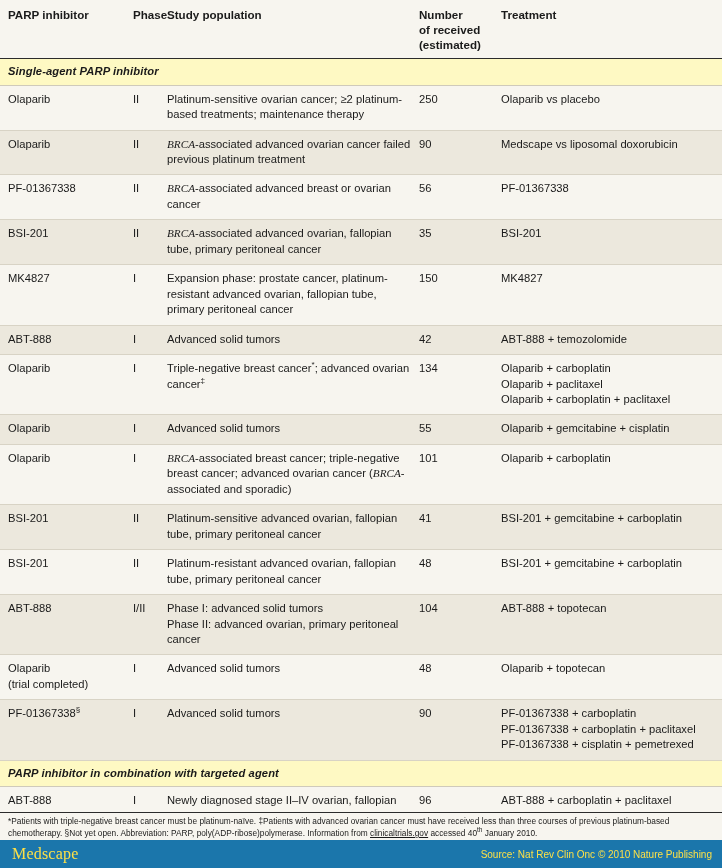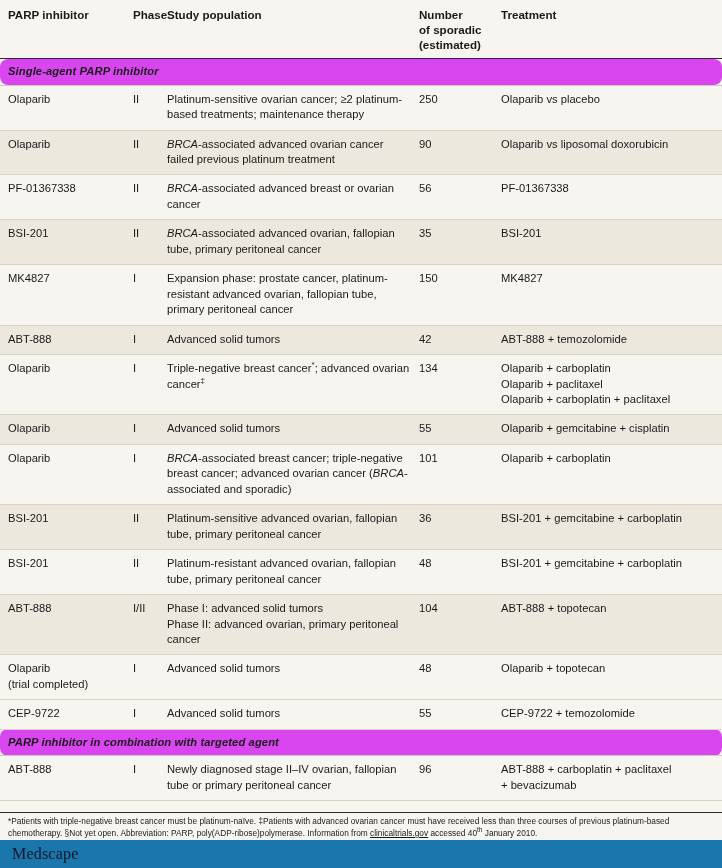--- a/index.html
+++ b/index.html
@@ -35,41 +35,40 @@
     font-weight: bold;
     font-size: 11.6px;
     padding: 7px 6px 6px 0;
     line-height: 1.30;
     background: #f7f5ef;
     border-bottom: 1.6px solid #2b2b2b;
   }
   thead th.first { padding-left: 8px; }
 
   tr.section td {
-    background: #d946ef;
+    background: #fef9c3;
     font-style: italic;
     font-weight: bold;
     font-size: 11.2px;
     padding: 5px 8px 5px 8px;
     border-bottom: 1px solid #cfcabb;
     letter-spacing: 0.1px;
-    border-radius: 8px;
   }
 
   tbody td {
     vertical-align: top;
     padding: 6px 6px 7px 0;
     line-height: 1.38;
     border-bottom: 1px solid #d8d3c5;
   }
   tbody td.first { padding-left: 8px; }
   tr.shade td { background: #ece8dd; }
   tr.plain td { background: #f7f5ef; }
 
-  .it { font-style: italic; }
+  .it { font-style: italic; font-family: Liberation Serif, serif; }
   sup { font-size: 0.72em; vertical-align: super; line-height: 0; }
 
   .foot {
     position: absolute;
     left: 0; right: 0;
     top: 812px;
     padding: 3px 8px 0 8px;
     font-size: 8.3px;
     line-height: 1.42;
     color: #1a1a1a;
@@ -77,21 +76,21 @@
     border-top: 1.4px solid #2b2b2b;
   }
   .foot .lnk { text-decoration: underline; }
   .foot sup { font-size: 0.78em; }
 
   .bar {
     position: absolute;
     left: 0; top: 840px;
     width: 722px; height: 28px;
     background: #1b76ab;
-    color: #0f172a;
+    color: #fde047;
     display: flex;
     align-items: center;
     justify-content: space-between;
     padding: 0 10px 0 12px;
   }
   .brand {
     font-family: "Liberation Serif", serif;
     font-size: 16px;
     letter-spacing: 0.2px;
   }
@@ -110,21 +109,21 @@
         <col class="c-num">
         <col class="c-trt">
     </colgroup>
     <thead>
       <tr>
         <th class="first">PARP inhibitor</th>
         <th>Phase</th>
         <th>Study population</th>
         <th>
           <span>Number</span><br>
-          <span>of sporadic</span><br>
+          <span>of received</span><br>
           <span>(estimated)</span>
         </th>
         <th>Treatment</th>
       </tr>
     </thead>
     <tbody id="tbody">
         <tr class="section">
           <td colspan="5">Single-agent PARP inhibitor</td>
         </tr>
         <tr class="plain">
@@ -132,21 +131,21 @@
           <td>II</td>
           <td>Platinum-sensitive ovarian cancer; ≥2 platinum-based treatments; maintenance therapy</td>
           <td>250</td>
           <td>Olaparib vs placebo</td>
         </tr>
         <tr class="shade">
           <td class="first">Olaparib</td>
           <td>II</td>
           <td><span class="it">BRCA</span>-associated advanced ovarian cancer failed previous platinum treatment</td>
           <td>90</td>
-          <td>Olaparib vs liposomal doxorubicin</td>
+          <td>Medscape vs liposomal doxorubicin</td>
         </tr>
         <tr class="plain">
           <td class="first">PF-01367338</td>
           <td>II</td>
           <td><span class="it">BRCA</span>-associated advanced breast or ovarian cancer</td>
           <td>56</td>
           <td>PF-01367338</td>
         </tr>
         <tr class="shade">
           <td class="first">BSI-201</td>
@@ -187,21 +186,21 @@
           <td class="first">Olaparib</td>
           <td>I</td>
           <td><span class="it">BRCA</span>-associated breast cancer; triple-negative breast cancer; advanced ovarian cancer (<span class="it">BRCA</span>-associated and sporadic)</td>
           <td>101</td>
           <td>Olaparib + carboplatin</td>
         </tr>
         <tr class="shade">
           <td class="first">BSI-201</td>
           <td>II</td>
           <td>Platinum-sensitive advanced ovarian, fallopian tube, primary peritoneal cancer</td>
-          <td>36</td>
+          <td>41</td>
           <td>BSI-201 + gemcitabine + carboplatin</td>
         </tr>
         <tr class="plain">
           <td class="first">BSI-201</td>
           <td>II</td>
           <td>Platinum-resistant advanced ovarian, fallopian tube, primary peritoneal cancer</td>
           <td>48</td>
           <td>BSI-201 + gemcitabine + carboplatin</td>
         </tr>
         <tr class="shade">
@@ -211,41 +210,42 @@
           <td>104</td>
           <td>ABT-888 + topotecan</td>
         </tr>
         <tr class="plain">
           <td class="first">Olaparib<br>(trial completed)</td>
           <td>I</td>
           <td>Advanced solid tumors</td>
           <td>48</td>
           <td>Olaparib + topotecan</td>
         </tr>
-        <tr class="plain">
-          <td class="first">CEP-9722</td>
-          <td>I</td>
-          <td>Advanced solid tumors</td>
-          <td>55</td>
-          <td>CEP-9722 + temozolomide</td>
+        <tr class="shade">
+          <td class="first">PF-01367338<sup>§</sup></td>
+          <td>I</td>
+          <td>Advanced solid tumors</td>
+          <td>90</td>
+          <td>PF-01367338 + carboplatin<br>PF-01367338 + carboplatin + paclitaxel<br>PF-01367338 + cisplatin + pemetrexed</td>
         </tr>
         <tr class="section">
           <td colspan="5">PARP inhibitor in combination with targeted agent</td>
         </tr>
         <tr class="plain">
           <td class="first">ABT-888</td>
           <td>I</td>
           <td>Newly diagnosed stage II–IV ovarian, fallopian tube or primary peritoneal cancer</td>
           <td>96</td>
           <td>ABT-888 + carboplatin + paclitaxel<br>+ bevacizumab</td>
         </tr>
       </tbody>
   </table>
 
   <div class="foot">
     <span>*Patients with triple-negative breast cancer must be platinum-naïve. ‡Patients with advanced ovarian cancer must have received less than three courses of previous platinum-based chemotherapy. §Not yet open. Abbreviation: PARP, poly(ADP-ribose)polymerase. Information from </span><a class="lnk">clinicaltrials.gov</a><span> accessed 40</span><sup>th</sup><span> January 2010.</span>
   </div>
 
   <div class="bar">
     <div class="brand">Medscape</div>
+    <div class="src">Source: Nat Rev Clin Onc © 2010 Nature Publishing</div>
   </div>
 
 </div>
 
 </body></html>

